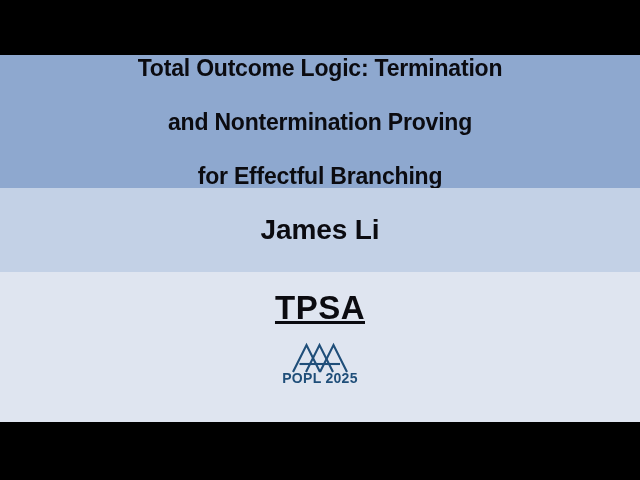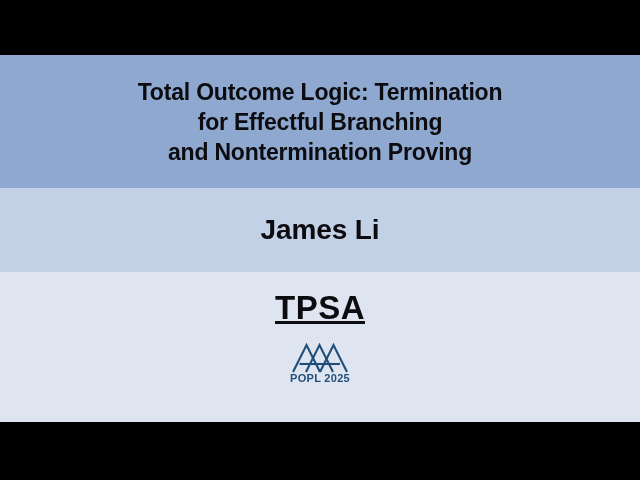--- a/index.html
+++ b/index.html
@@ -40,20 +40,21 @@
   }
 
   #title-band {
     top: 55px;
     height: 133px;
     background: #8EA8CF;
     display: flex;
     flex-direction: column;
     align-items: center;
     justify-content: center;
+    gap: 24px;
   }
 
   #authors-band {
     top: 188px;
     height: 84px;
     background: #C3D1E6;
     display: flex;
     align-items: center;
     justify-content: center;
   }
@@ -111,38 +112,38 @@
     margin-top: 16px;
     display: flex;
     flex-direction: column;
     align-items: center;
   }
   #popl-logo-mark {
     display: block;
   }
   #popl-logo-text {
     margin-top: -1px;
-    font-size: 11px;
+    font-size: 14px;
     font-weight: bold;
     color: #1F4E79;
     letter-spacing: 0.3px;
     line-height: 10px;
   }
 </style>
 </head>
 <body>
 
 <div id="slide">
 
   <div class="letterbox" id="letterbox-top"></div>
 
   <div class="band" id="title-band">
     <div class="title-line">Total Outcome Logic: Termination</div>
+    <div class="title-line">and Nontermination Proving</div>
     <div class="title-line">for Effectful Branching</div>
-    <div class="title-line">and Nontermination Proving</div>
   </div>
 
   <div class="band" id="authors-band">
     <div id="author-list">
       <span class="author-name">James Li</span>
     </div>
   </div>
 
   <div class="band" id="venue-band">
     <div id="venue-title">TPSA</div>

